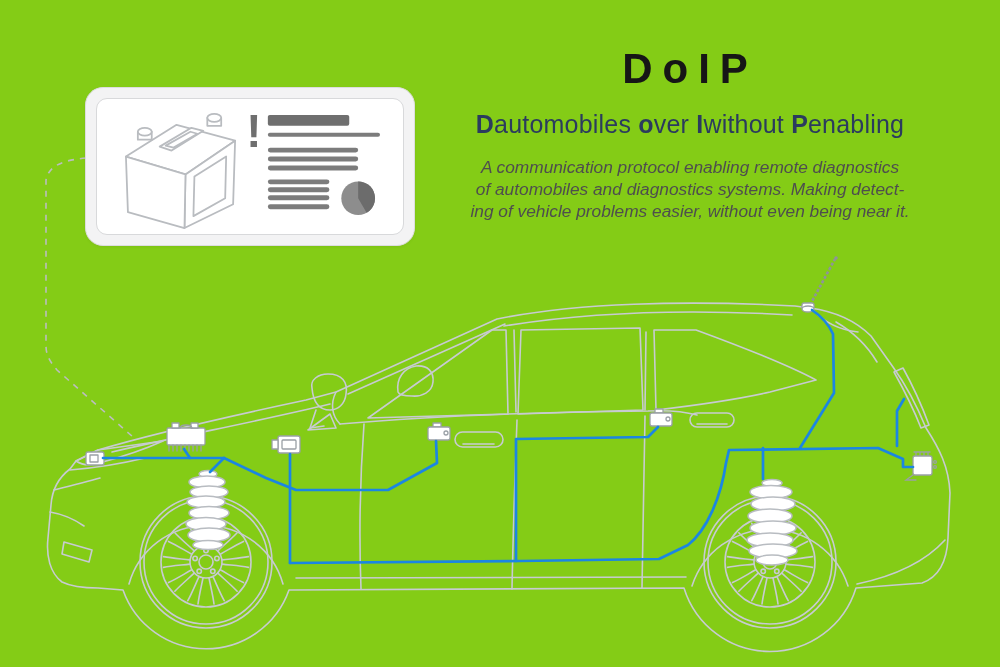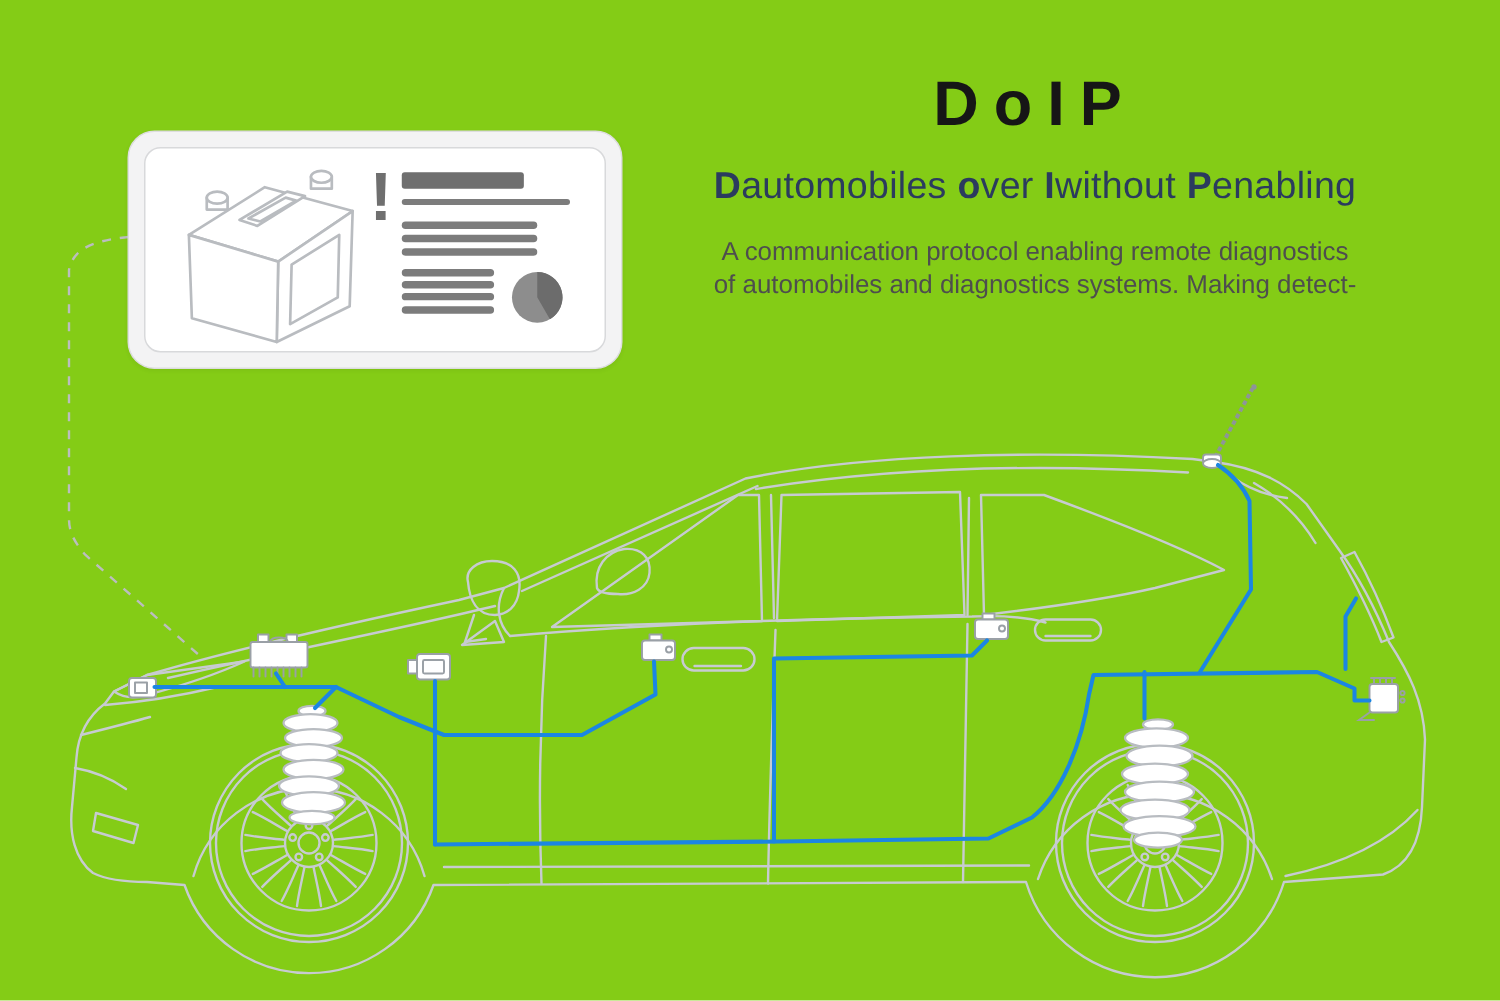--- a/index.html
+++ b/index.html
@@ -9,21 +9,21 @@
   }
   html,body{margin:0;padding:0;background:#fff;}
   .stage{position:relative;width:1000px;height:667px;background:#84cc16;overflow:hidden;
          font-family:"Liberation Sans",sans-serif;}
   
   .hero{position:absolute;left:440px;top:48px;width:500px;text-align:center;z-index:3;}
   .title{font-size:42px;font-weight:800;letter-spacing:10px;color:var(--title-black);
          margin:0;line-height:1;}
   .subtitle{margin-top:20px;font-size:25px;color:var(--navy);font-weight:500;letter-spacing:.2px;}
   .subtitle .b{font-weight:800;}
-  .desc{margin-top:17px;font-size:17.3px;line-height:22px;color:#4e4e4e;text-align:center;}
+  .desc{margin-top:17px;font-style:italic;font-size:17.3px;line-height:22px;color:#4e4e4e;text-align:center;}
   
   .card-outer{position:absolute;left:85px;top:87px;width:328px;height:157px;
               background:var(--card-bg);border:1px solid #dddddf;border-radius:18px;
               box-shadow:0 1px 3px rgba(0,0,0,.05);z-index:2;}
   .card-inner{position:absolute;left:10px;top:10px;right:10px;bottom:10px;background:#fff;
               border:1.5px solid #d8d9db;border-radius:11px;overflow:hidden;}
   
   .scene{position:absolute;left:0;top:0;z-index:1;}
   .cl{stroke:var(--car-line-gray);fill:none;stroke-width:1.6;stroke-linejoin:round;stroke-linecap:round;}
   .comp{stroke:var(--component-gray);fill:#fff;stroke-width:1.3;stroke-linejoin:round;}
@@ -39,20 +39,21 @@
 <body>
 
 <div class="stage">
 
   <div class="hero">
     <h1 class="title">DoIP</h1>
     <div class="subtitle"><span class="b">D</span><span>automobiles </span><span class="b">o</span><span>ver </span><span class="b">I</span><span>without </span><span class="b">P</span><span>enabling</span></div>
     <div class="desc">
       <div>A communication protocol enabling remote diagnostics</div>
       <div>of automobiles and diagnostics systems. Making detect-</div>
+      <div>ing of vehicle problems easier, without even being near it.</div>
     </div>
   </div>
 
   <div class="card-outer">
     <div class="card-inner">
       <svg width="303" height="132" viewBox="0 0 303 133">
 
         <g>
           <polygon class="batl" points="28,58 79,26 138,42 88,76"></polygon>
           <polygon class="batl" points="88,76 138,42 136,106 87,130"></polygon>

